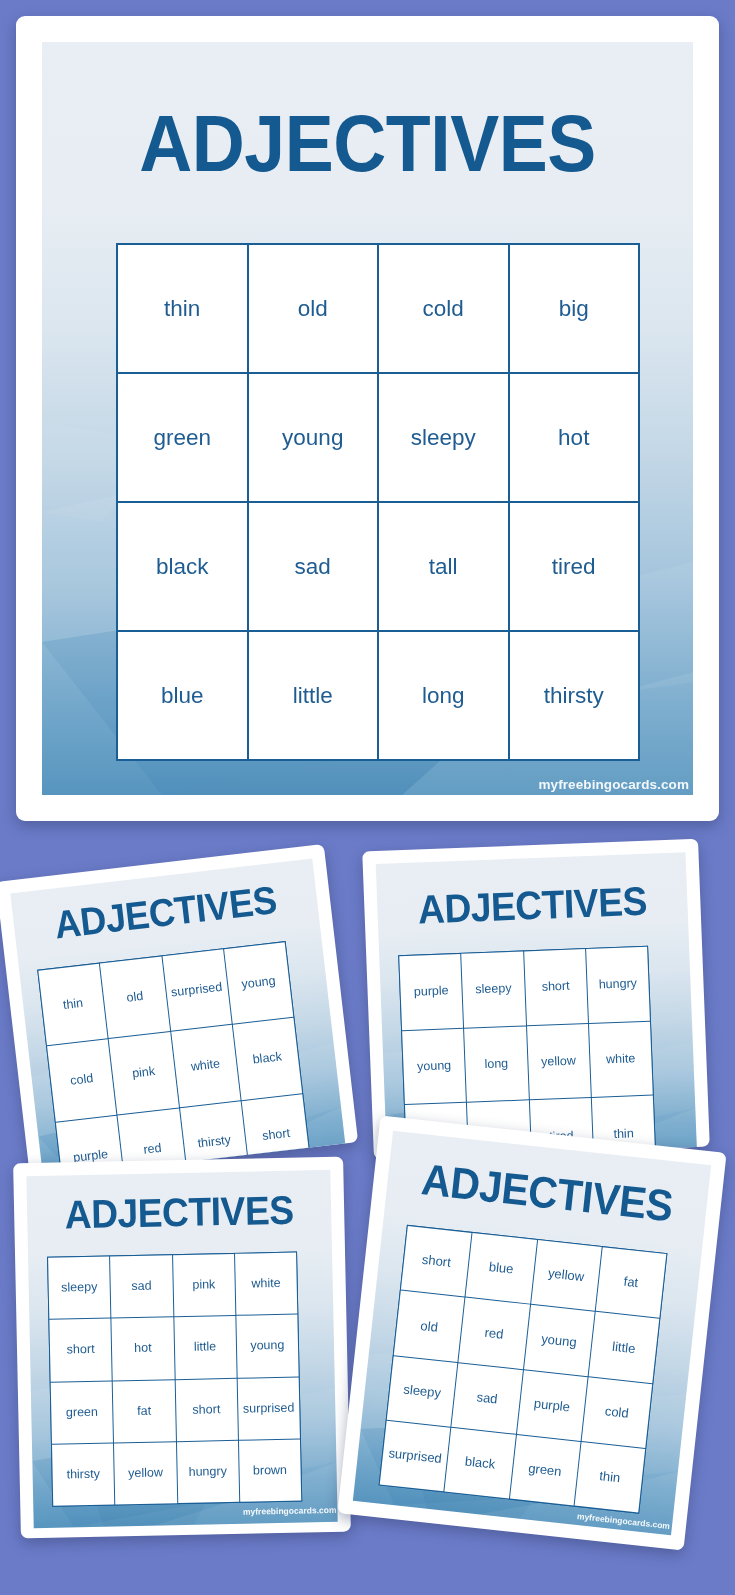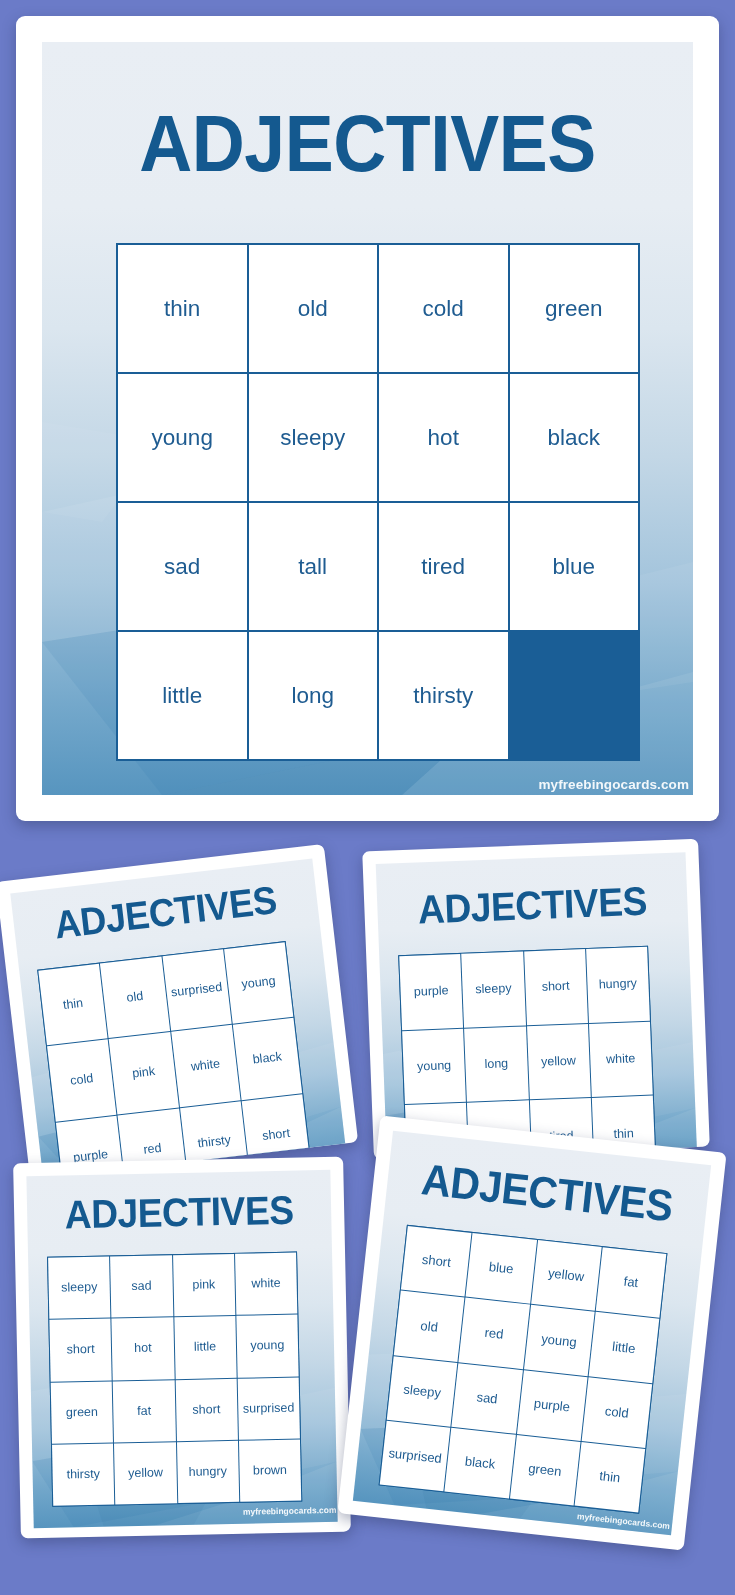--- a/index.html
+++ b/index.html
@@ -164,20 +164,21 @@
       <polygon points="120,753 430,690 360,753" fill="#0f5a8c" opacity="0.07"></polygon>
       <polygon points="490,560 651,520 651,640 520,660" fill="#ffffff" opacity="0.06"></polygon>
       <polygon points="0,380 120,400 60,480 0,470" fill="#ffffff" opacity="0.05"></polygon>
     </svg>
   </div>
   <div class="card-title">ADJECTIVES</div>
   <div class="grid g4x4">
       <div class="cell">thin</div>
       <div class="cell">old</div>
       <div class="cell">cold</div>
+      <div class="cell">big</div>
       <div class="cell">green</div>
       <div class="cell">young</div>
       <div class="cell">sleepy</div>
       <div class="cell">hot</div>
       <div class="cell">black</div>
       <div class="cell">sad</div>
       <div class="cell">tall</div>
       <div class="cell">tired</div>
       <div class="cell">blue</div>
       <div class="cell">little</div>

